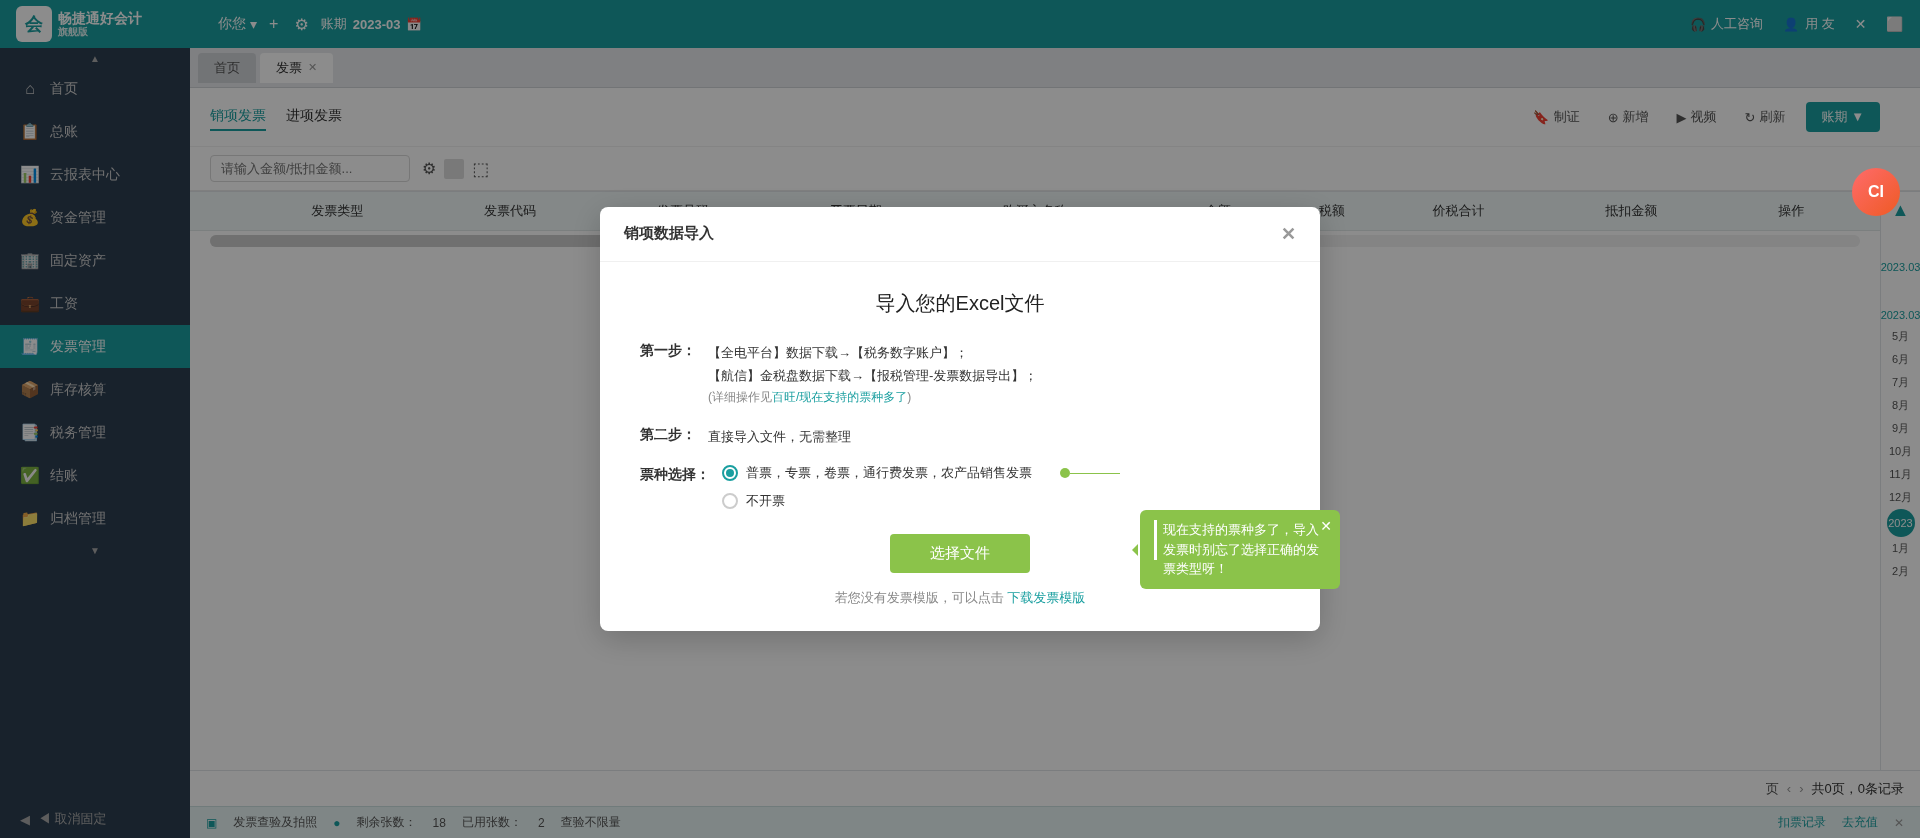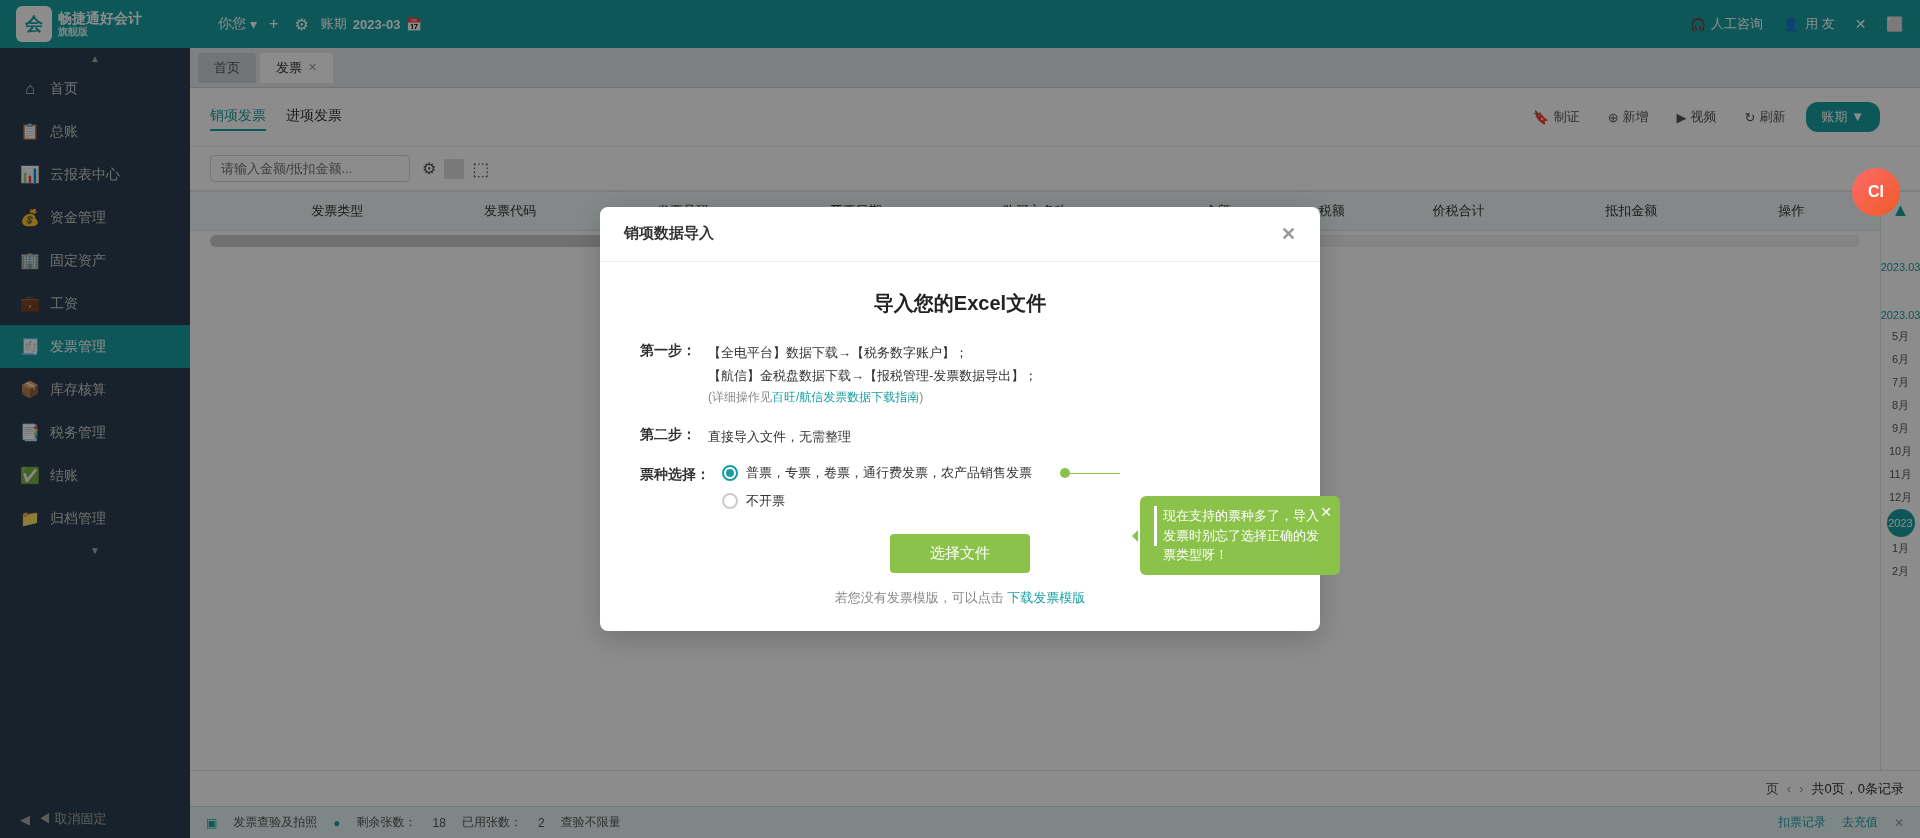--- a/index.html
+++ b/index.html
@@ -104,21 +104,21 @@
     .toolbar {
       display: flex; align-items: center; padding: 6px 20px; gap: 12px;
       justify-content: flex-end;
     }
     .toolbar-btn {
       display: flex; align-items: center; gap: 4px; font-size: 13px;
       color: #555; cursor: pointer; padding: 4px 8px;
     }
     .btn-primary-teal {
       background: #1a9fa0; color: white; border: none;
-      padding: 6px 16px; border-radius: 12px; cursor: pointer; font-size: 13px;
+      padding: 6px 16px; border-radius: 4px; cursor: pointer; font-size: 13px;
     }
 
     
     .filter-bar {
       background: white; padding: 8px 20px;
       display: flex; align-items: center; gap: 12px;
       border-bottom: 1px solid #e8e8e8;
     }
     .filter-input {
       border: 1px solid #d9d9d9; border-radius: 4px; padding: 5px 10px;
@@ -177,21 +177,21 @@
       box-shadow: 0 8px 32px rgba(0,0,0,0.2);
       position: relative; z-index: 101;
     }
     .modal-header {
       display: flex; align-items: center; justify-content: space-between;
       padding: 16px 24px; border-bottom: 1px solid #f0f0f0;
       font-size: 15px; font-weight: 600; color: #333;
     }
     .modal-close { color: #999; font-size: 18px; cursor: pointer; }
     .modal-body { padding: 28px 40px 24px 40px; }
-    .modal-title-center { text-align: center; font-size: 20px; font-weight: 700; color: #222; margin-bottom: 24px; }
+    .modal-title-center { text-align: center; font-size: 20px; font-weight: 400; color: #222; margin-bottom: 24px; }
     .step-row { display: flex; align-items: flex-start; margin-bottom: 16px; }
     .step-label { color: #333; font-size: 14px; font-weight: 600; white-space: nowrap; margin-right: 12px; margin-top: 1px; }
     .step-content { font-size: 13px; color: #333; line-height: 1.8; }
     .step-content a { color: #1a9fa0; text-decoration: none; }
     .step-note { color: #888; font-size: 12px; }
     .ticket-select-row { display: flex; align-items: flex-start; margin-bottom: 10px; }
     .ticket-select-label { color: #333; font-size: 14px; font-weight: 600; white-space: nowrap; margin-right: 12px; margin-top: 2px; }
     .ticket-options { display: flex; flex-direction: column; gap: 10px; }
     .radio-option { display: flex; align-items: center; gap: 8px; font-size: 13px; color: #333; }
     .radio-circle {
@@ -212,21 +212,21 @@
     .tooltip-bubble {
       position: absolute;
       background: #8bc34a;
       color: white;
       font-size: 13px;
       padding: 10px 14px;
       border-radius: 6px;
       width: 200px;
       line-height: 1.5;
       right: -220px;
-      top: 28px;
+      top: 42px;
       z-index: 200;
     }
     .tooltip-bubble::before {
       content: '';
       position: absolute;
       left: -8px; top: 50%; transform: translateY(-50%);
       border: 6px solid transparent;
       border-right-color: #8bc34a;
       border-left: none;
     }
@@ -472,21 +472,21 @@
     </div>
     <div class="modal-body">
       <div class="modal-title-center">导入您的Excel文件</div>
 
       <div class="step-row">
         <span class="step-label">第一步：</span>
         <div class="step-content">
           <div>【全电平台】数据下载→【税务数字账户】；</div>
           <div>【航信】金税盘数据下载→【报税管理-发票数据导出】；</div>
           <div class="step-note">
-            <span>(详细操作见</span><a href="#">百旺/航信发票数据下载指南</a><span>)</span>
+            <span>(详细操作见</span><a href="#">百旺/现在支持的票种多了</a><span>)</span>
           </div>
         </div>
       </div>
 
       <div class="step-row">
         <span class="step-label">第二步：</span>
         <div class="step-content">
           <span>直接导入文件，无需整理</span>
         </div>
       </div>

